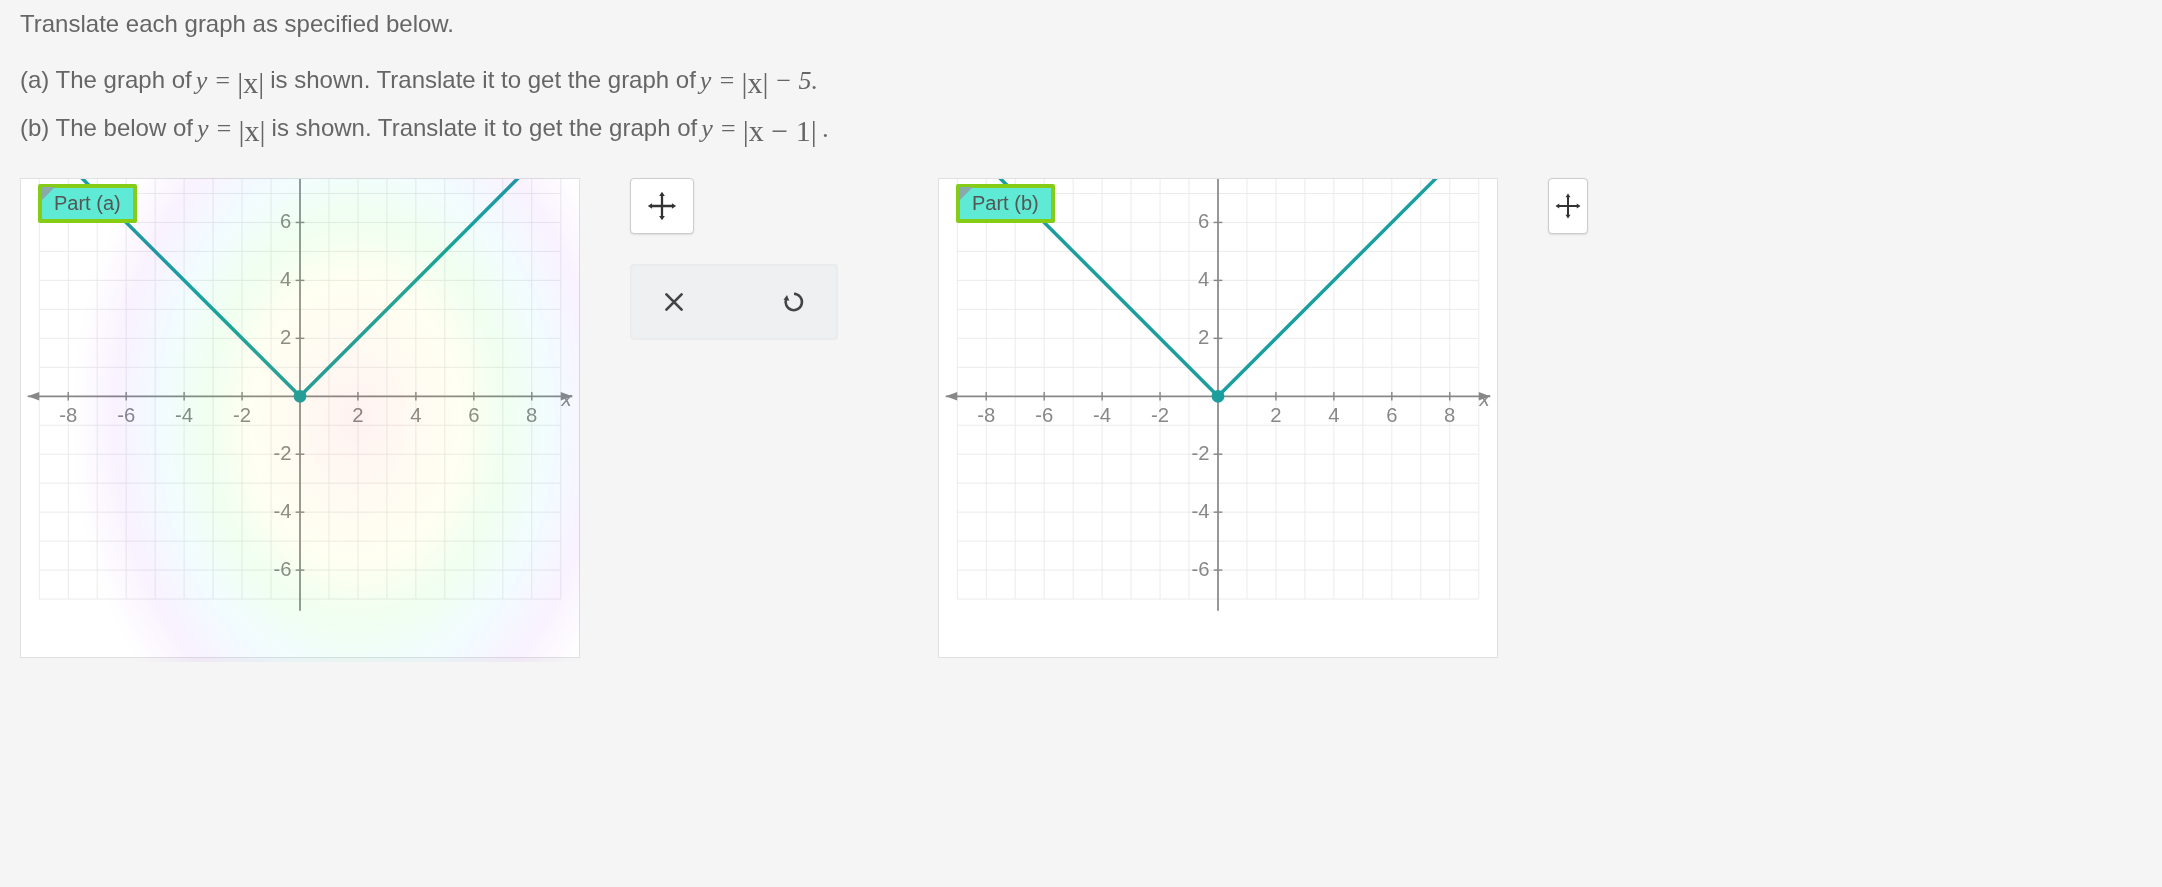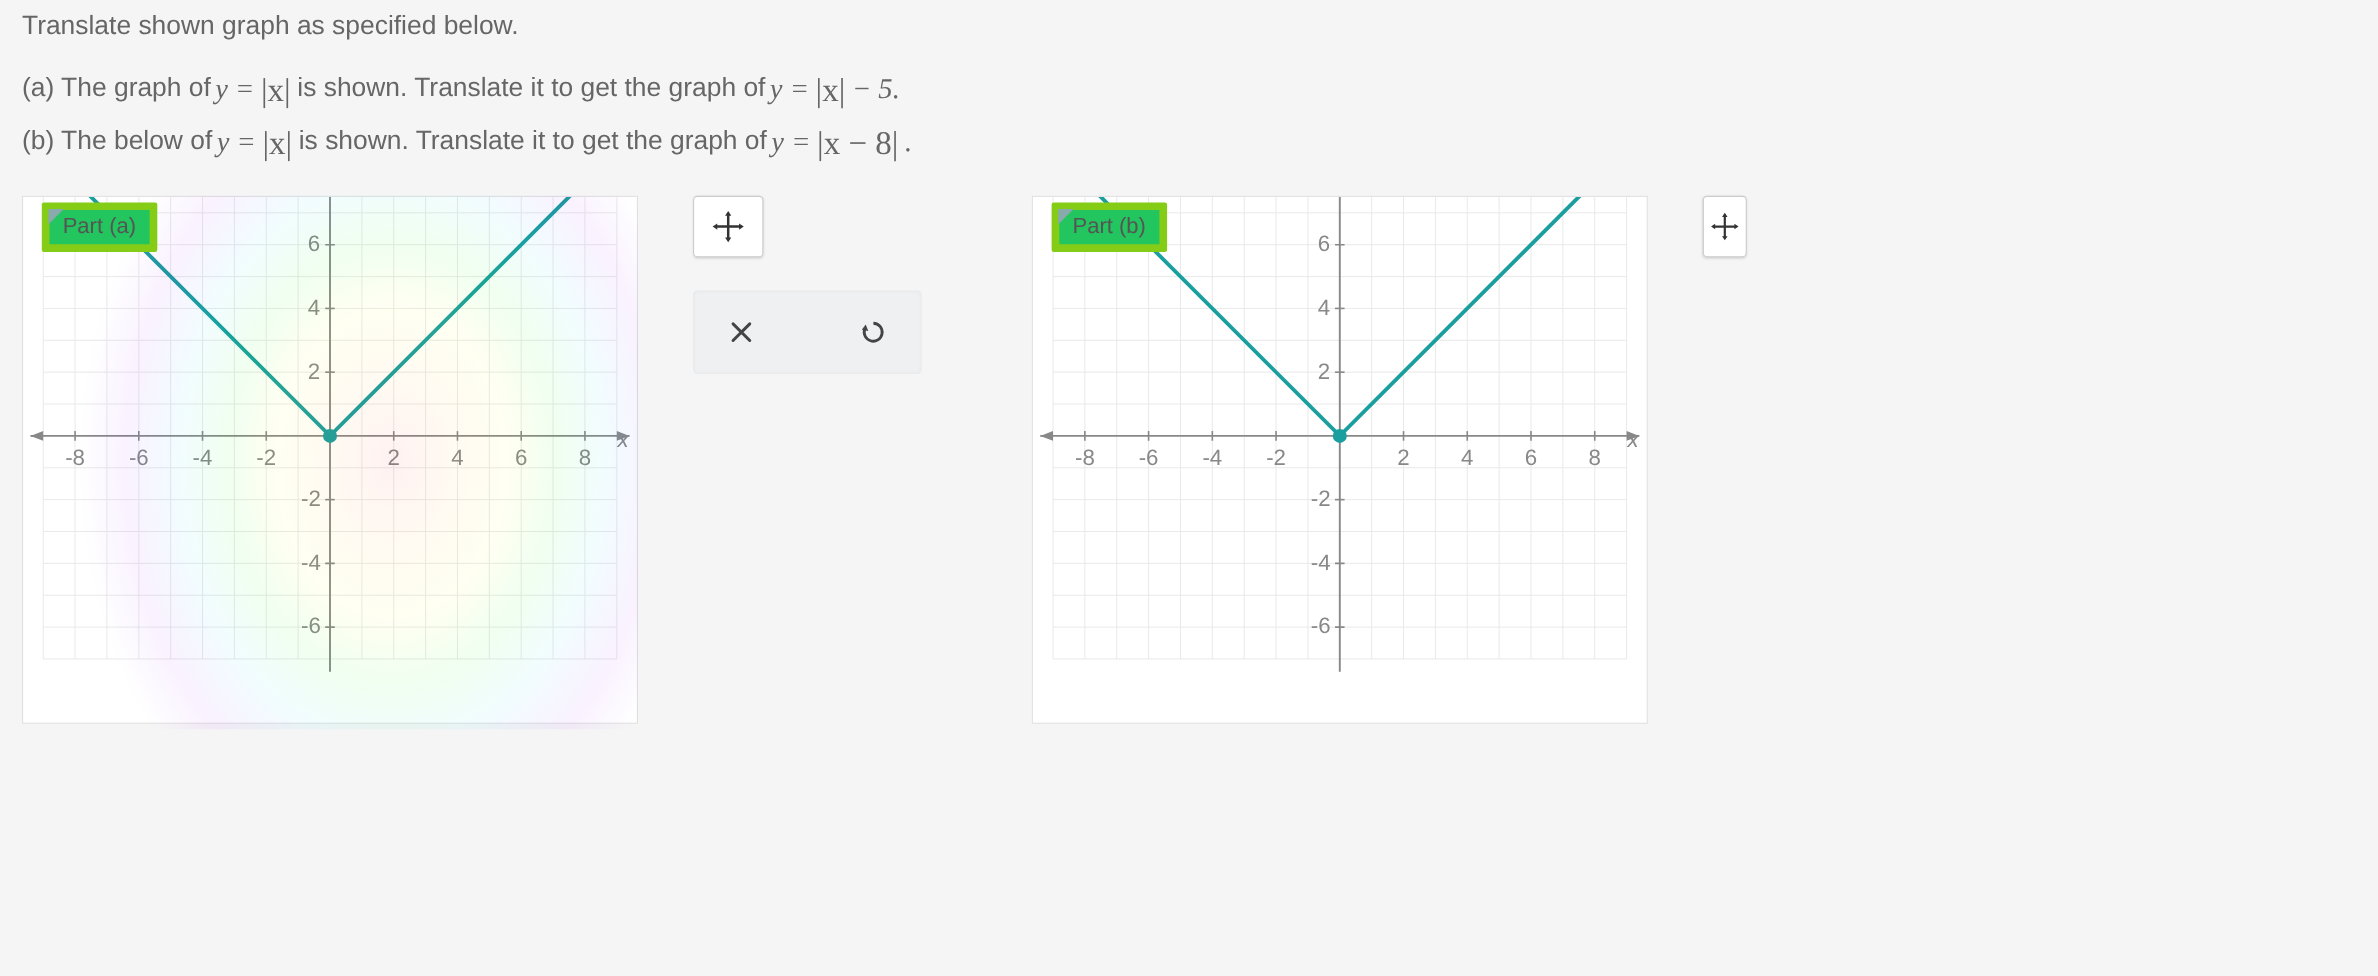--- a/index.html
+++ b/index.html
@@ -40,22 +40,22 @@
     margin-top: 30px;
     align-items: flex-start;
   }
   .graph-wrap {
     position: relative;
   }
   .graph-label {
     position: absolute;
     top: 6px;
     left: 18px;
-    background: #22c55e;
-    border: 7px solid #84cc16;
+    background: #5eead4;
+    border: 4px solid #84cc16;
     border-radius: 2px;
     padding: 4px 12px;
     font-size: 20px;
     color: #555;
     z-index: 5;
   }
   .graph-label .corner {
     position: absolute;
     top: -1px;
     left: -1px;
@@ -108,39 +108,39 @@
       rgba(255,0,0,0.05), rgba(255,165,0,0.05) 20%,
       rgba(255,255,0,0.05) 35%, rgba(0,255,0,0.06) 50%,
       rgba(0,200,255,0.05) 65%, rgba(150,0,255,0.05) 80%,
       transparent 95%);
     z-index: 2;
   }
 </style>
 </head>
 <body>
 
-<div class="instruction">Translate shown graph as specified below.</div>
+<div class="instruction">Translate each graph as specified below.</div>
 
 <div class="part-line">
   <span>(a) The graph of </span>
   <span class="eq">y = </span>
   <span class="abs">|x|</span>
   <span> is shown. Translate it to get the graph of </span>
   <span class="eq">y = </span>
   <span class="abs">|x|</span>
   <span class="eq"> − 5.</span>
 </div>
 
 <div class="part-line">
   <span>(b) The below of </span>
   <span class="eq">y = </span>
   <span class="abs">|x|</span>
   <span> is shown. Translate it to get the graph of </span>
   <span class="eq">y = </span>
-  <span class="abs">|x − 8|</span>
+  <span class="abs">|x − 1|</span>
   <span class="eq">.</span>
 </div>
 
 <div class="panels">
 
   <div class="graph-wrap">
     <div class="graph-label">
       <span class="corner"></span>
       <span>Part (a)</span>
     </div>

